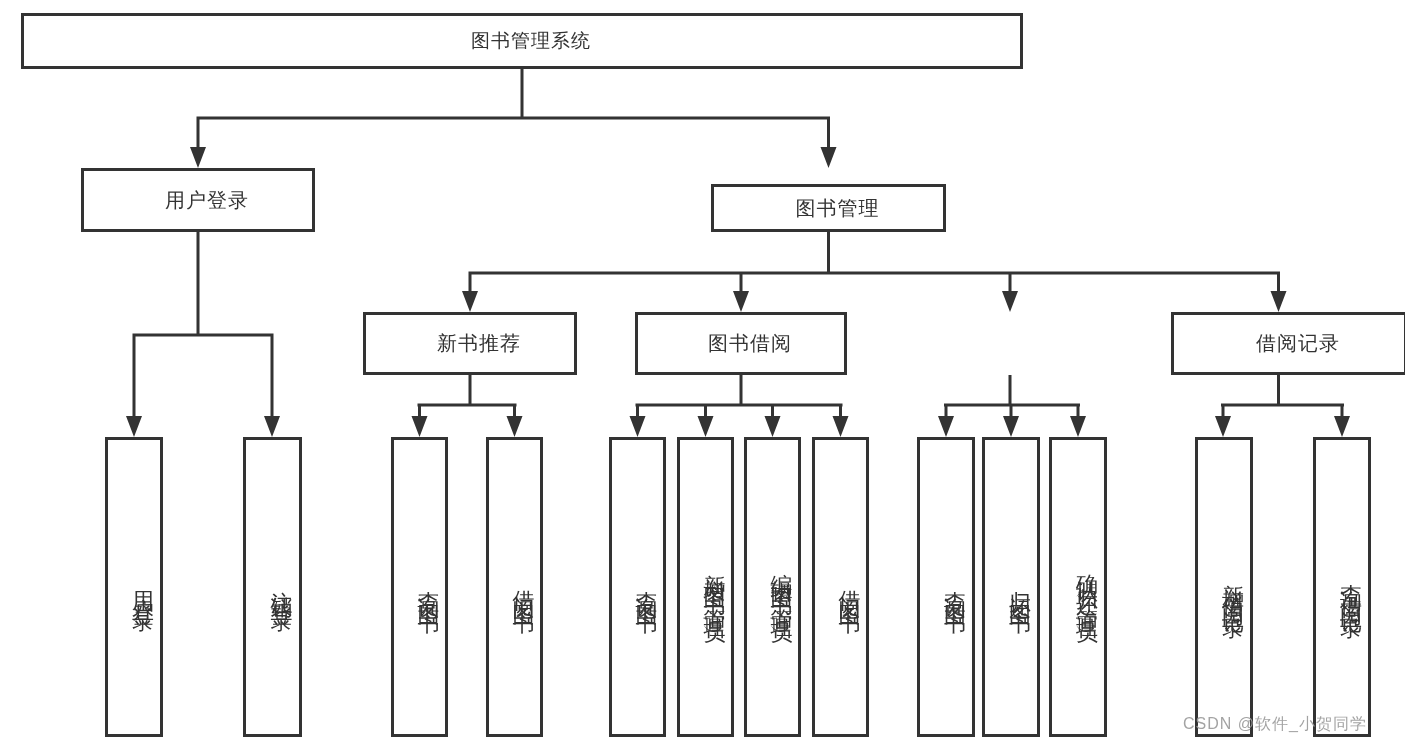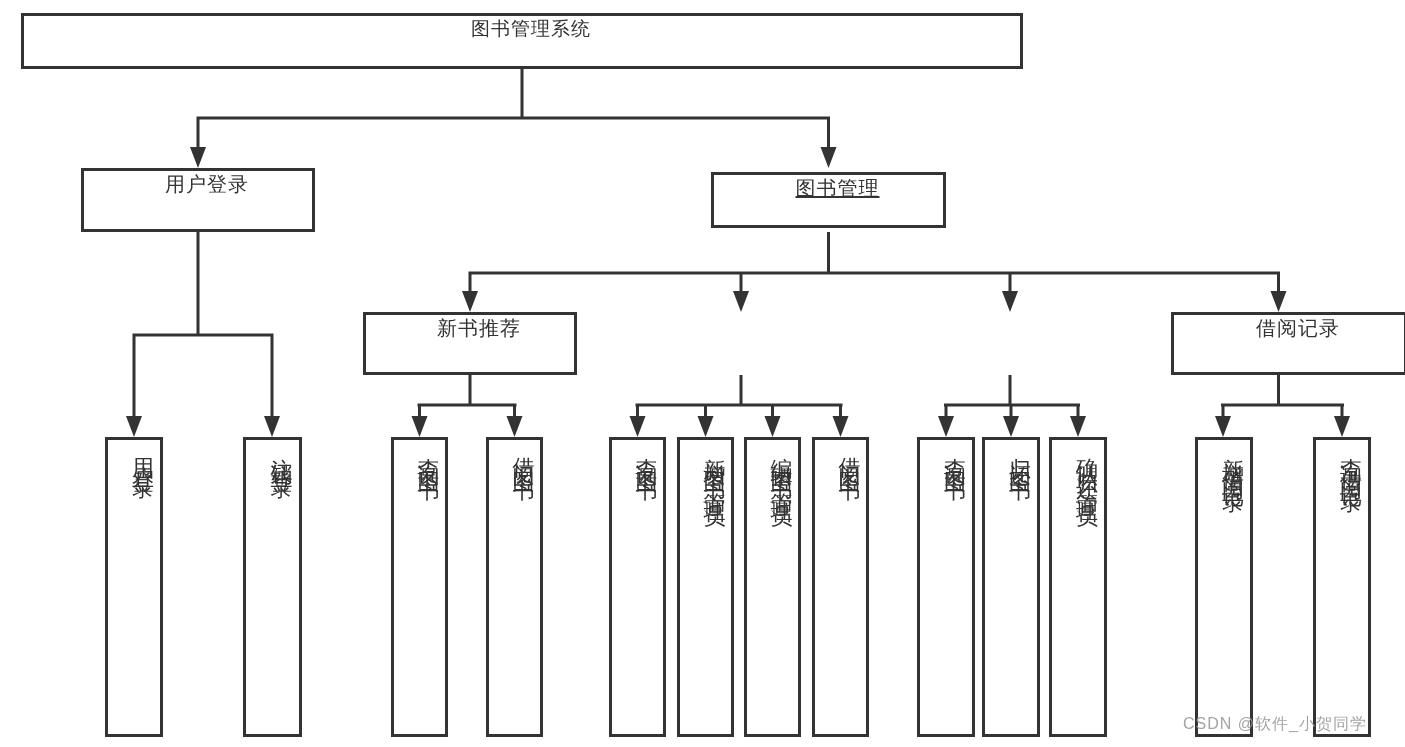--- a/index.html
+++ b/index.html
@@ -17,21 +17,21 @@
     left: 0; top: 0;
     width: 1405px; height: 747px;
     pointer-events: none;
   }
   .box {
     position: absolute;
     box-sizing: border-box;
     background: #ffffff;
     border: 3px solid #333333;
     display: flex;
-    align-items: flex-start;
+    align-items: center;
     justify-content: center;
     padding-left: 18px;
   }
   .hlabel {
     font-size: 20px;
     letter-spacing: 1px;
     white-space: nowrap;
     color: #333333;
   }
   .root .hlabel { font-size: 19px; }
@@ -84,26 +84,29 @@
              M1334 416L1350 416L1342 437Z" fill="#333333" stroke="none"></path>
   </svg>
 
   <div class="box root" style="left:21px; top:13px; width:1002px; height:56px;">
     <span class="hlabel">图书管理系统</span>
   </div>
 
   <div class="box" style="left:81px; top:168px; width:234px; height:64px;">
     <span class="hlabel">用户登录</span>
   </div>
-  <div class="box" style="left:711px; top:172px; width:235px; height:56px;text-decoration:underline;">
+  <div class="box" style="left:711px; top:184px; width:235px; height:48px;">
     <span class="hlabel">图书管理</span>
   </div>
 
   <div class="box" style="left:363px; top:312px; width:214px; height:63px;">
     <span class="hlabel">新书推荐</span>
+  </div>
+  <div class="box" style="left:635px; top:312px; width:212px; height:63px;">
+    <span class="hlabel">图书借阅</span>
   </div>
   <div class="box" style="left:1171px; top:312px; width:236px; height:63px;">
     <span class="hlabel">借阅记录</span>
   </div>
 
   <div class="box leaf" style="left:105px; width:58px;">
     <span class="vlabel">用户登录</span>
   </div>
   <div class="box leaf" style="left:243px; width:59px;">
     <span class="vlabel">注销登录</span>

